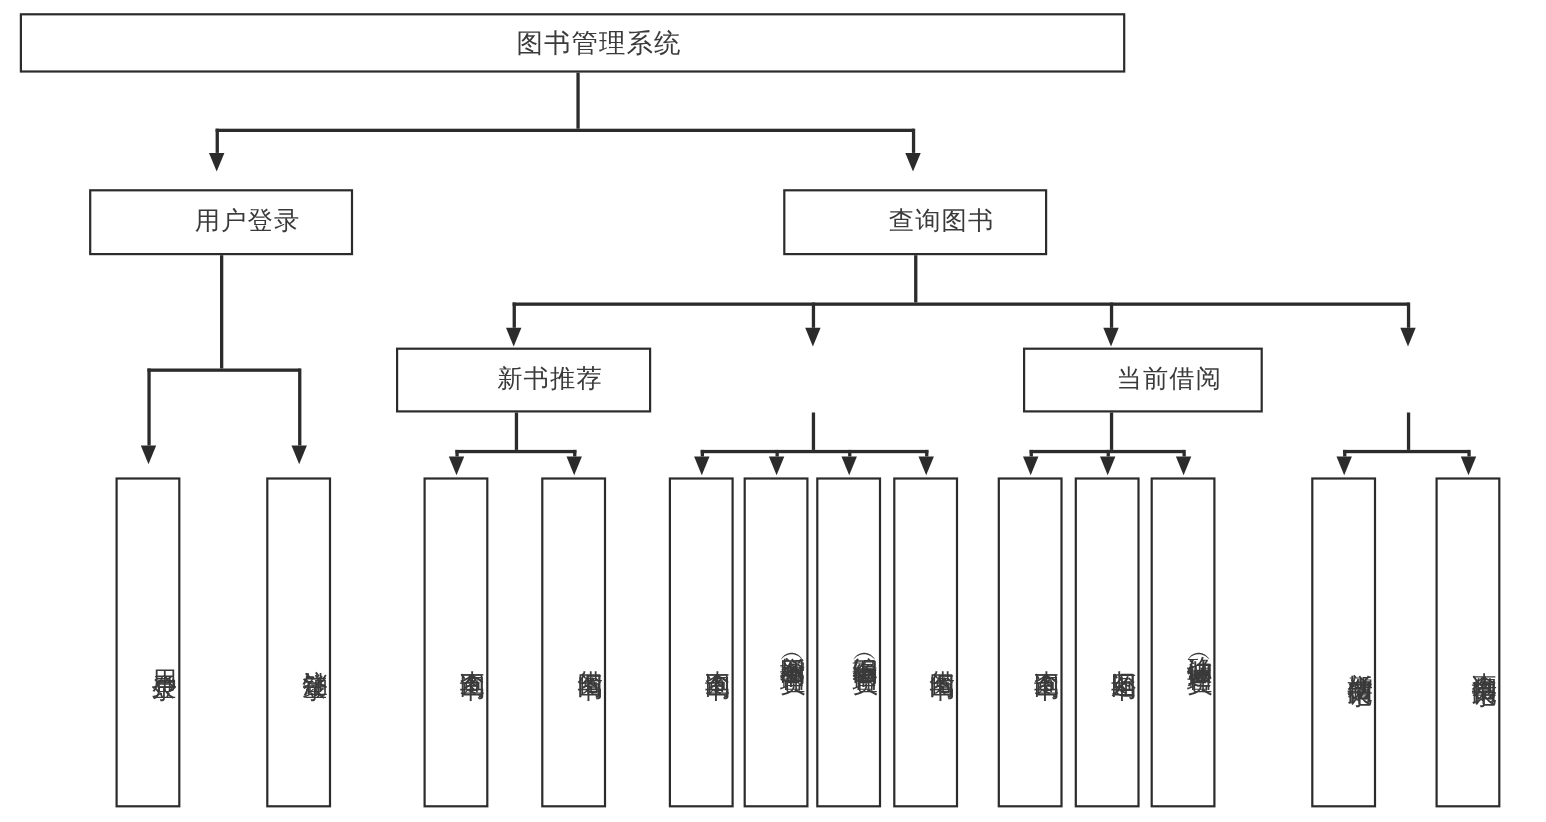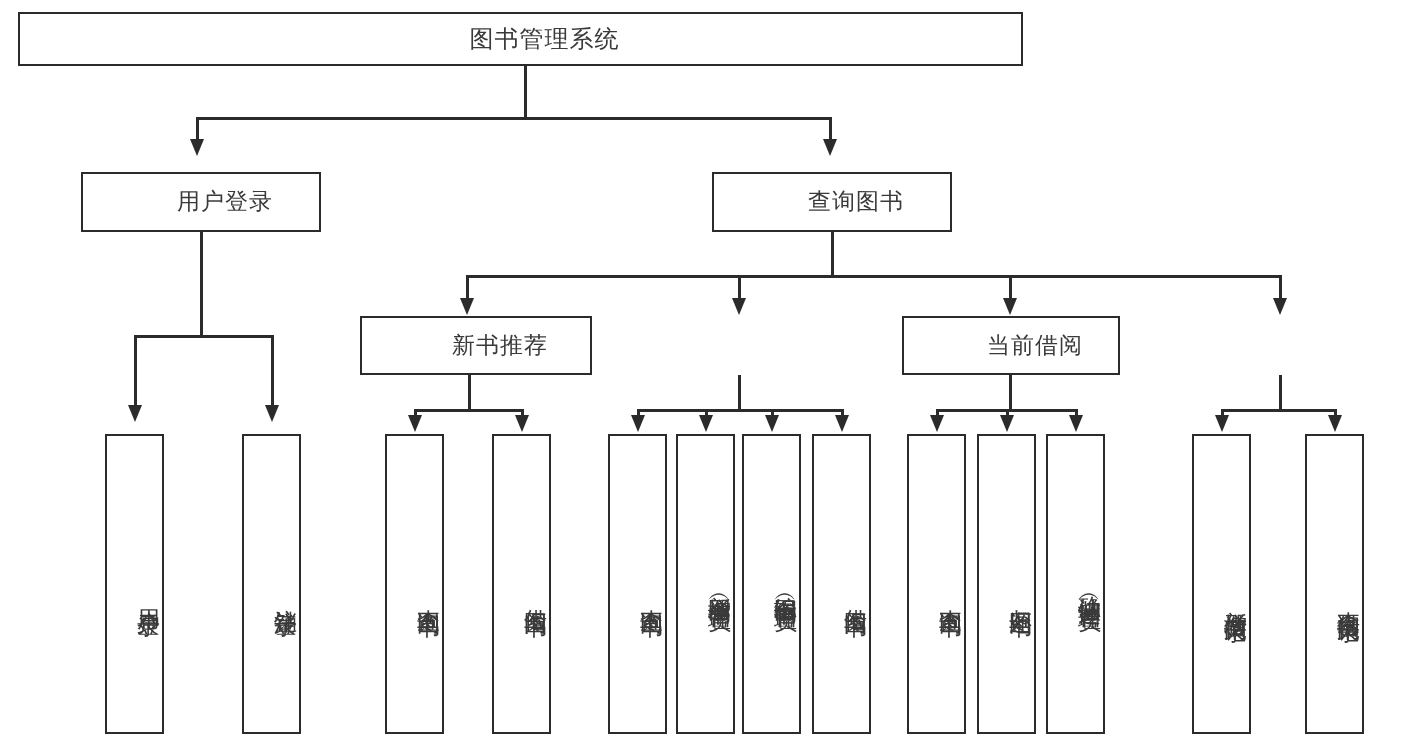--- a/index.html
+++ b/index.html
@@ -112,21 +112,21 @@
   <div class="vline" style="left:738px;top:275px;height:23px;"></div>
   <div class="arrow" style="left:732px;top:298px;"></div>
   <div class="vline" style="left:1009px;top:275px;height:23px;"></div>
   <div class="arrow" style="left:1003px;top:298px;"></div>
   <div class="vline" style="left:1279px;top:275px;height:23px;"></div>
   <div class="arrow" style="left:1273px;top:298px;"></div>
 
   <div class="node horiz" style="left:360px;top:316px;width:232px;height:59px;">
     <span>新书推荐</span>
   </div>
-  <div class="node horiz" style="left:902px;top:316px;width:218px;height:59px;">
+  <div class="node horiz" style="left:930px;top:316px;width:218px;height:59px;">
     <span>当前借阅</span>
   </div>
 
   <div class="vline" style="left:468px;top:375px;height:34px;"></div>
   <div class="hline" style="left:414px;top:409px;width:110px;"></div>
   <div class="vline" style="left:414px;top:409px;height:6px;"></div>
   <div class="arrow" style="left:408px;top:415px;"></div>
   <div class="vline" style="left:521px;top:409px;height:6px;"></div>
   <div class="arrow" style="left:515px;top:415px;"></div>
 

